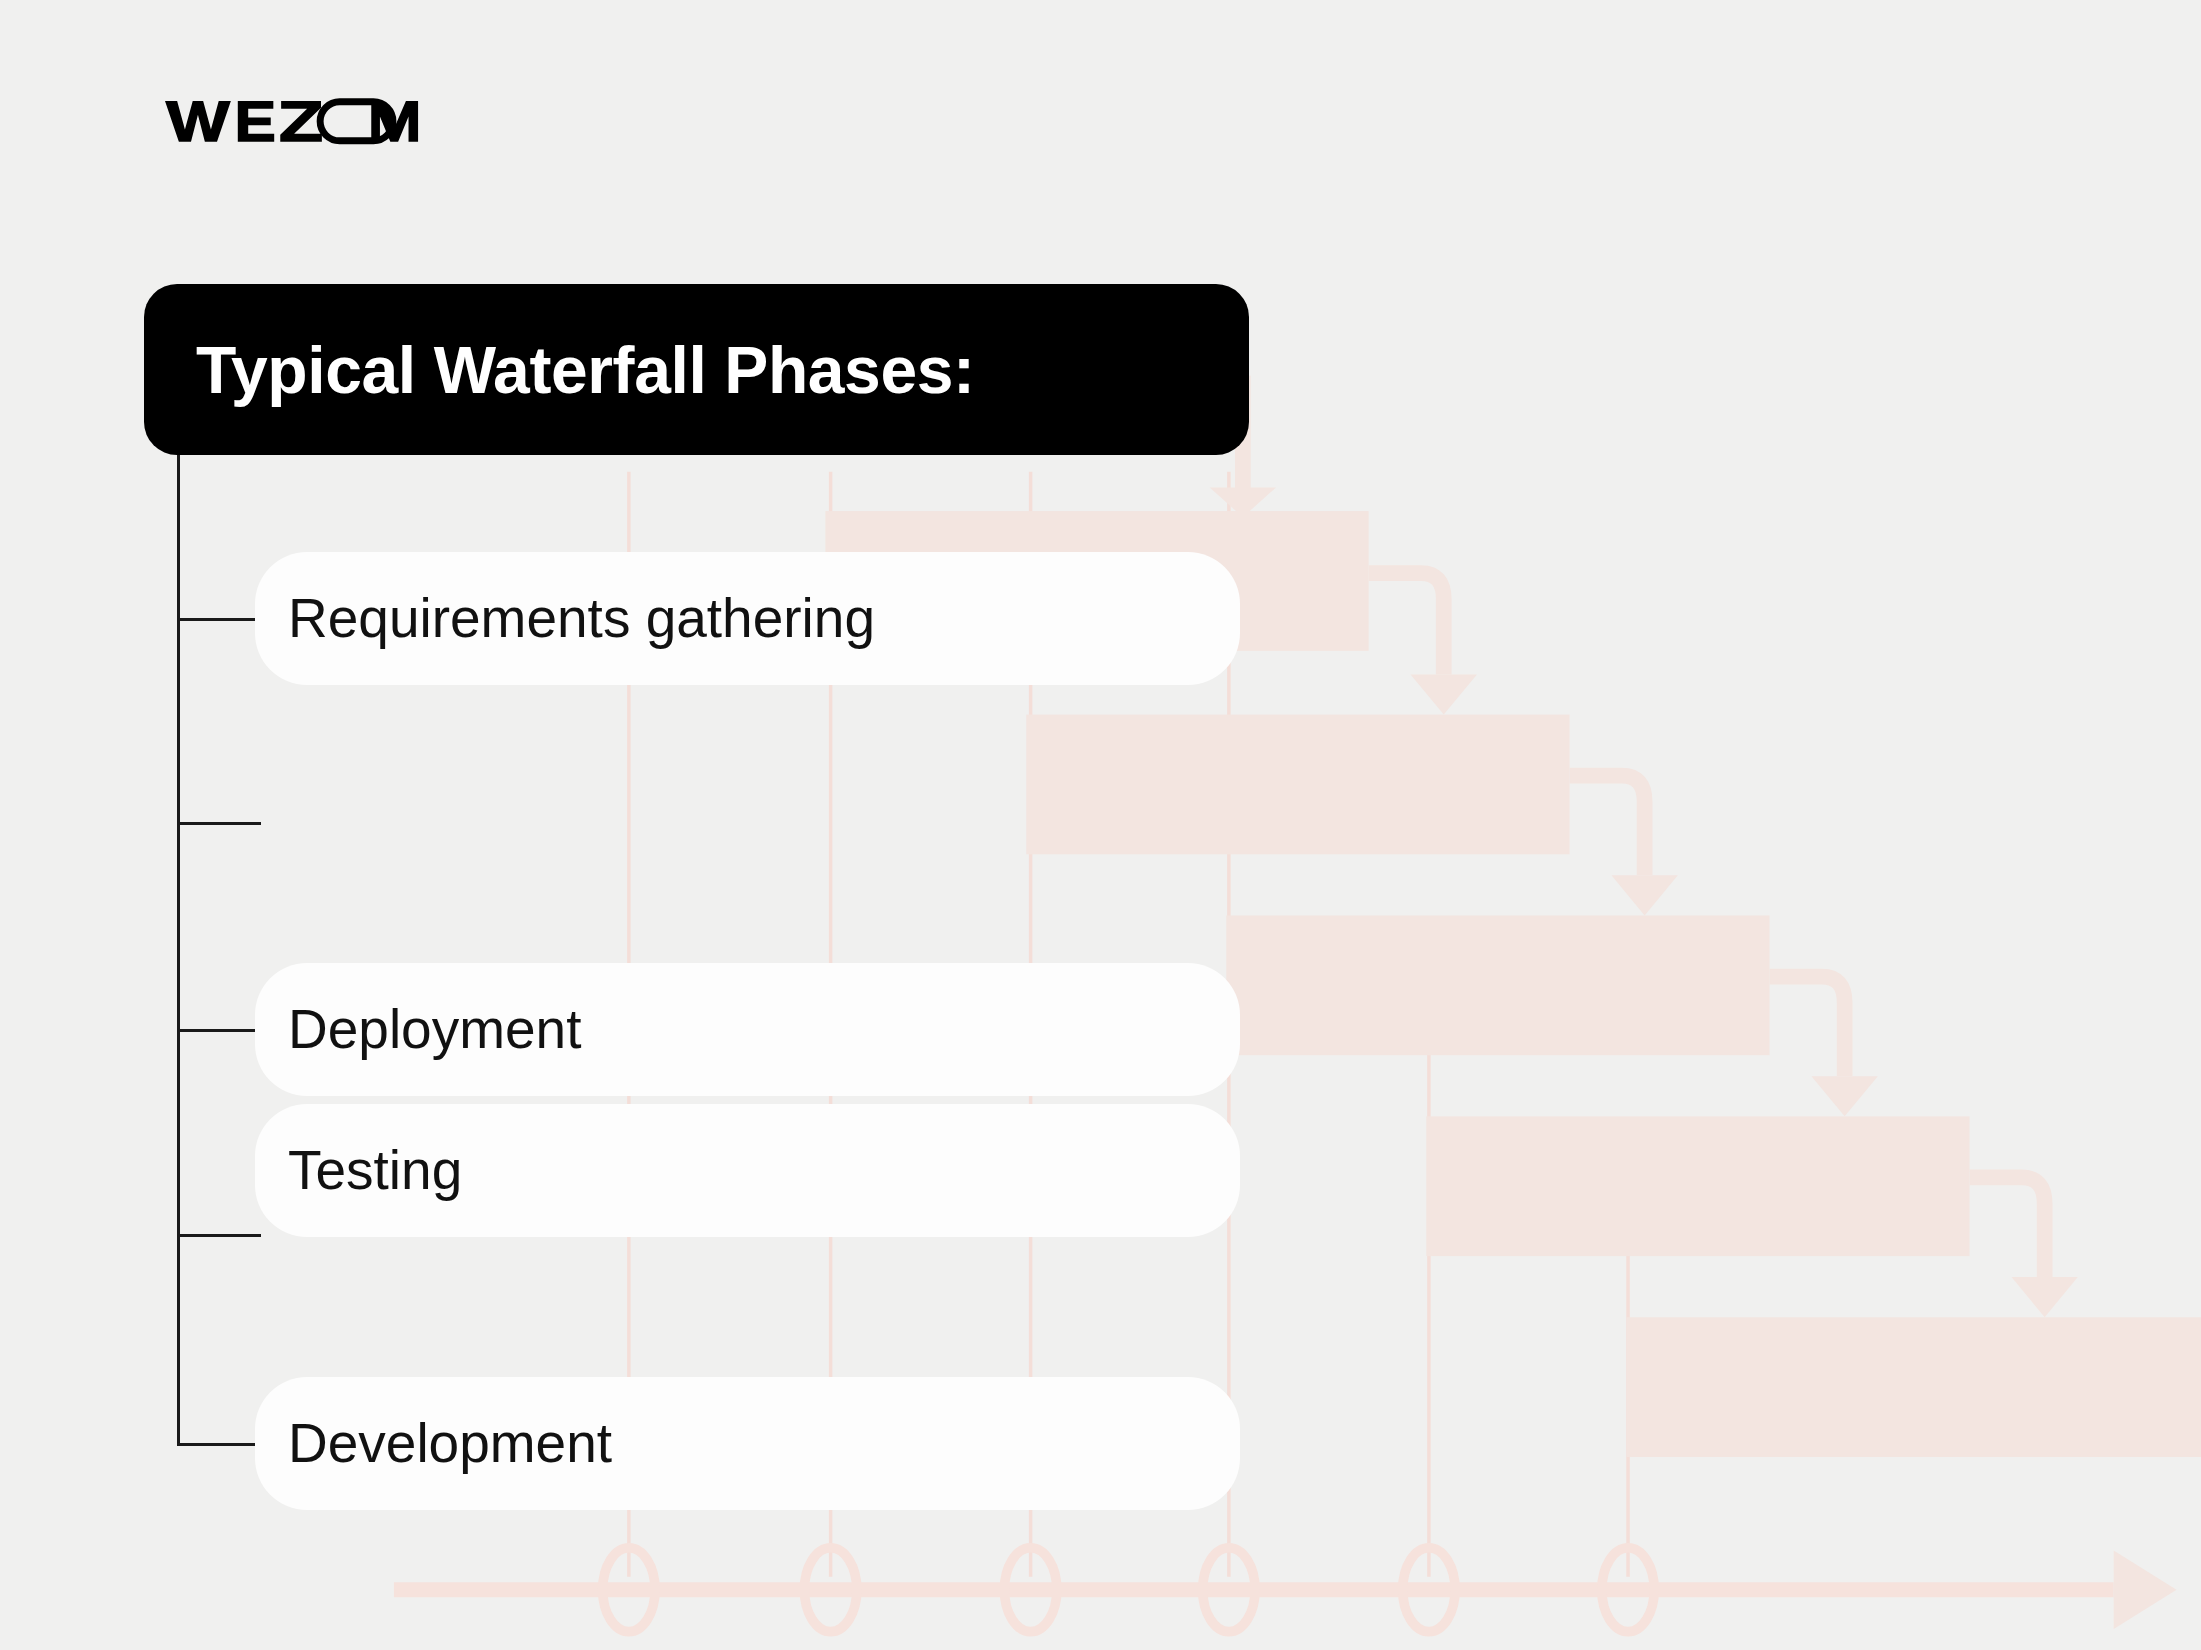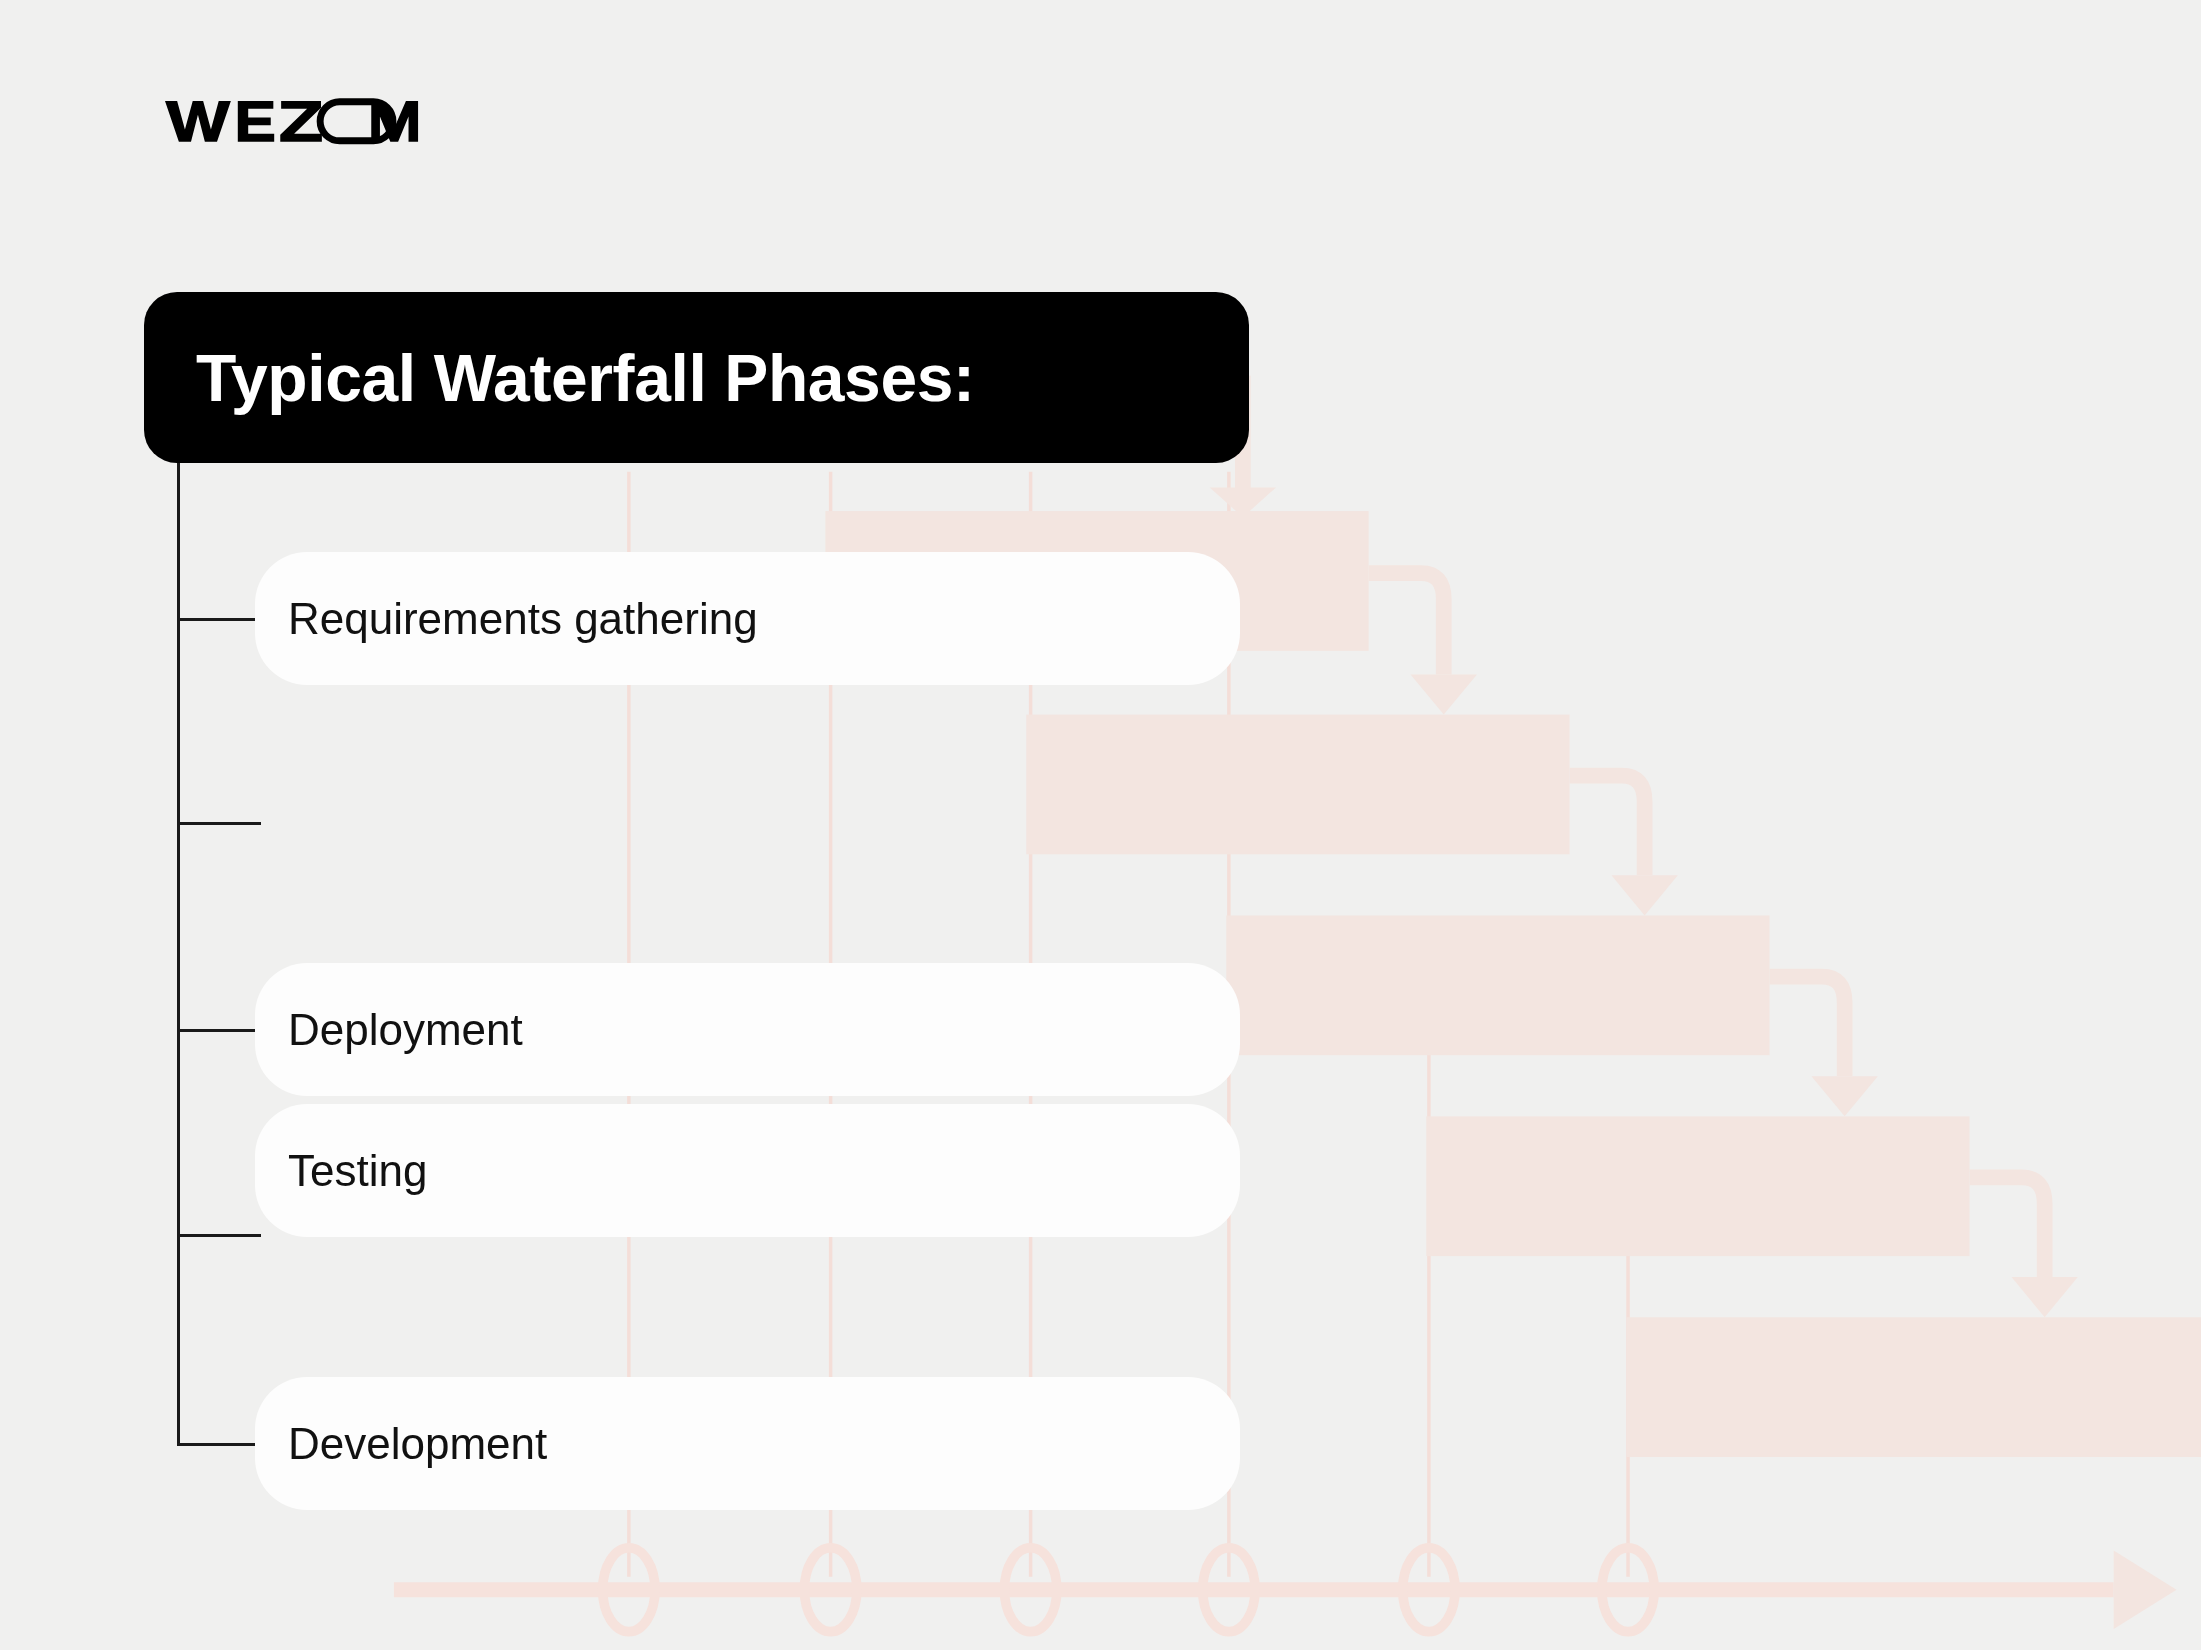--- a/index.html
+++ b/index.html
@@ -46,21 +46,20 @@
     left: 144px;
     top: 284px;
     width: 1105px;
     height: 171px;
     background: #000000;
     border-radius: 33px;
     display: flex;
     align-items: center;
     padding-left: 52px;
     box-sizing: border-box;
-    margin-top: 8px;
   }
   .title-text {
     color: #ffffff;
     font-size: 66px;
     font-weight: bold;
     letter-spacing: -0.4px;
     line-height: 1;
     white-space: nowrap;
   }
 
@@ -72,21 +71,21 @@
     height: 133px;
     background: #fdfdfd;
     border-radius: 52px;
     display: flex;
     align-items: center;
     padding-left: 33px;
     box-sizing: border-box;
   }
   .phase-label {
     color: #111111;
-    font-size: 44px;
+    font-size: 55px;
     font-weight: normal;
     line-height: 1;
     white-space: nowrap;
   }
 
   
   .tree-vline {
     position: absolute;
     left: 177px;
     top: 455px;

